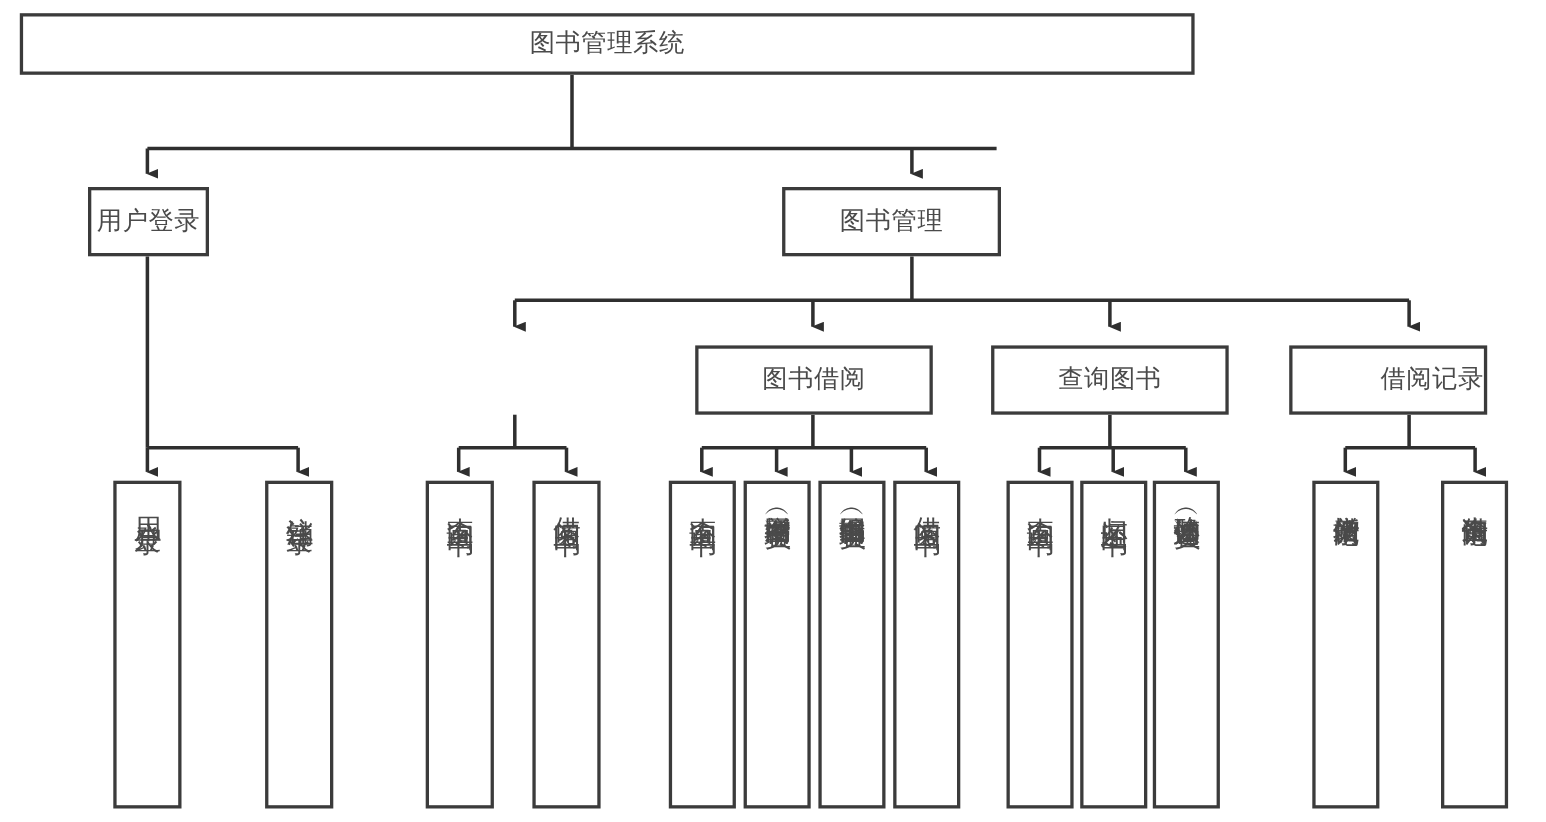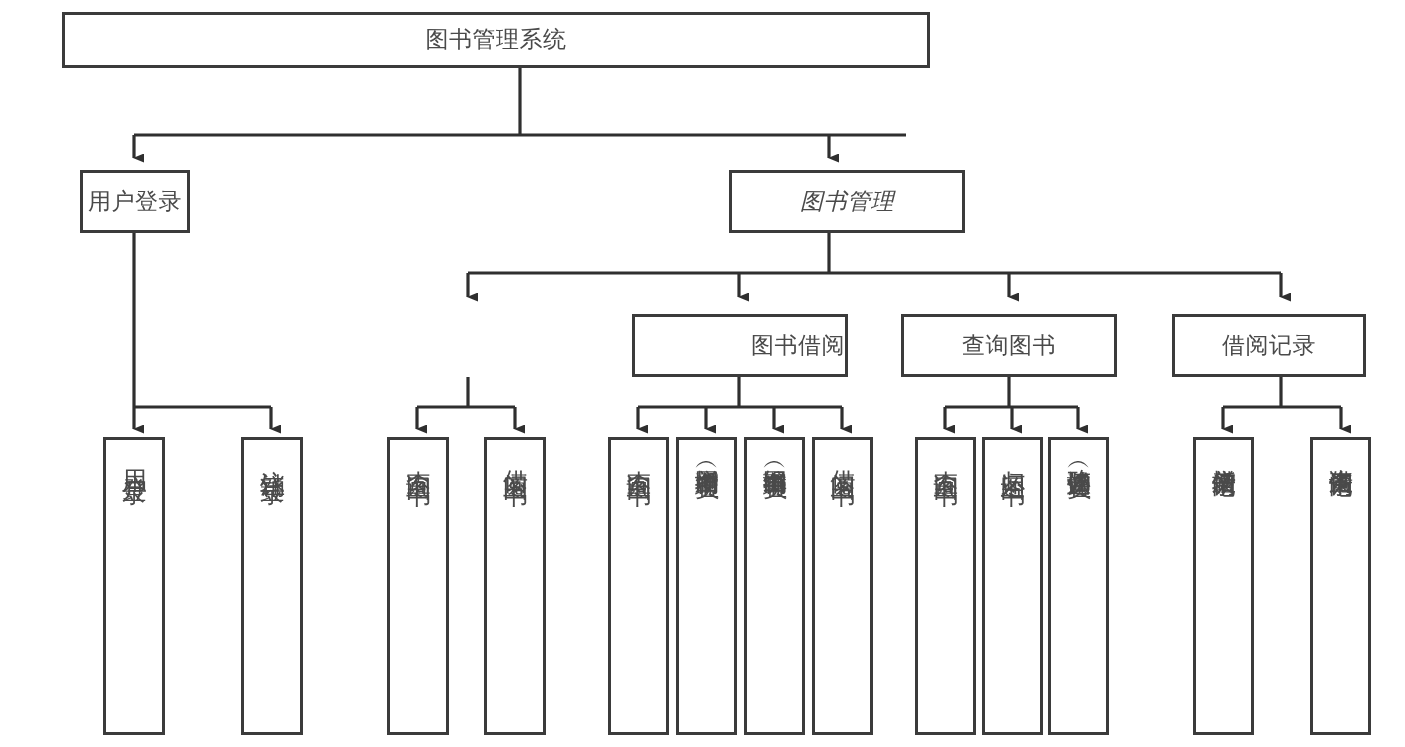--- a/index.html
+++ b/index.html
@@ -123,38 +123,38 @@
       <path d="M1012,407 L1012,429" marker-end="url(#arrowhead)"></path>
       <path d="M1078,407 L1078,429" marker-end="url(#arrowhead)"></path>
 
       <path d="M1281,377 L1281,407"></path>
       <path d="M1223,407 L1341,407"></path>
       <path d="M1223,407 L1223,429" marker-end="url(#arrowhead)"></path>
       <path d="M1341,407 L1341,429" marker-end="url(#arrowhead)"></path>
     </g>
   </svg>
 
-  <div class="node horiz" style="left:18px; top:12px; width:868px; height:56px;margin-left:44px;">
+  <div class="node horiz" style="left:18px; top:12px; width:1068px; height:56px;">
     <span class="lbl">图书管理系统</span>
   </div>
 
   <div class="node horiz" style="left:80px; top:170px; width:110px; height:63px;">
     <span class="lbl">用户登录</span>
   </div>
-  <div class="node horiz" style="left:729px; top:170px; width:236px; height:63px;font-style:italic;">
+  <div class="node horiz" style="left:711px; top:170px; width:199px; height:63px;">
     <span class="lbl">图书管理</span>
   </div>
 
-  <div class="node horiz" style="left:632px; top:314px; width:216px; height:63px;justify-content:flex-end;">
+  <div class="node horiz" style="left:632px; top:314px; width:216px; height:63px;">
     <span class="lbl">图书借阅</span>
   </div>
   <div class="node horiz" style="left:901px; top:314px; width:216px; height:63px;">
     <span class="lbl">查询图书</span>
   </div>
-  <div class="node horiz" style="left:1172px; top:314px; width:194px; height:63px;">
+  <div class="node horiz" style="left:1172px; top:314px; width:180px; height:63px;justify-content:flex-end;">
     <span class="lbl">借阅记录</span>
   </div>
 
   <div class="node vert" style="left:103px; top:437px; width:62px; height:298px;">
     <span class="lbl">用户登录</span>
   </div>
   <div class="node vert" style="left:241px; top:437px; width:62px; height:298px;">
     <span class="lbl">注销登录</span>
   </div>
 

